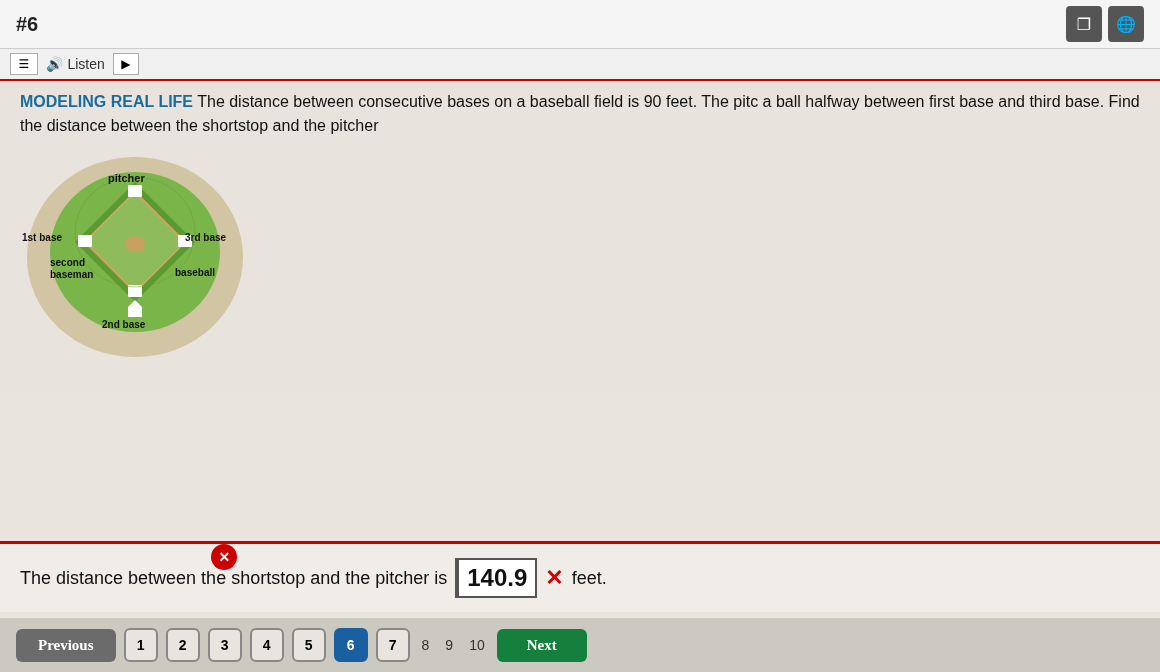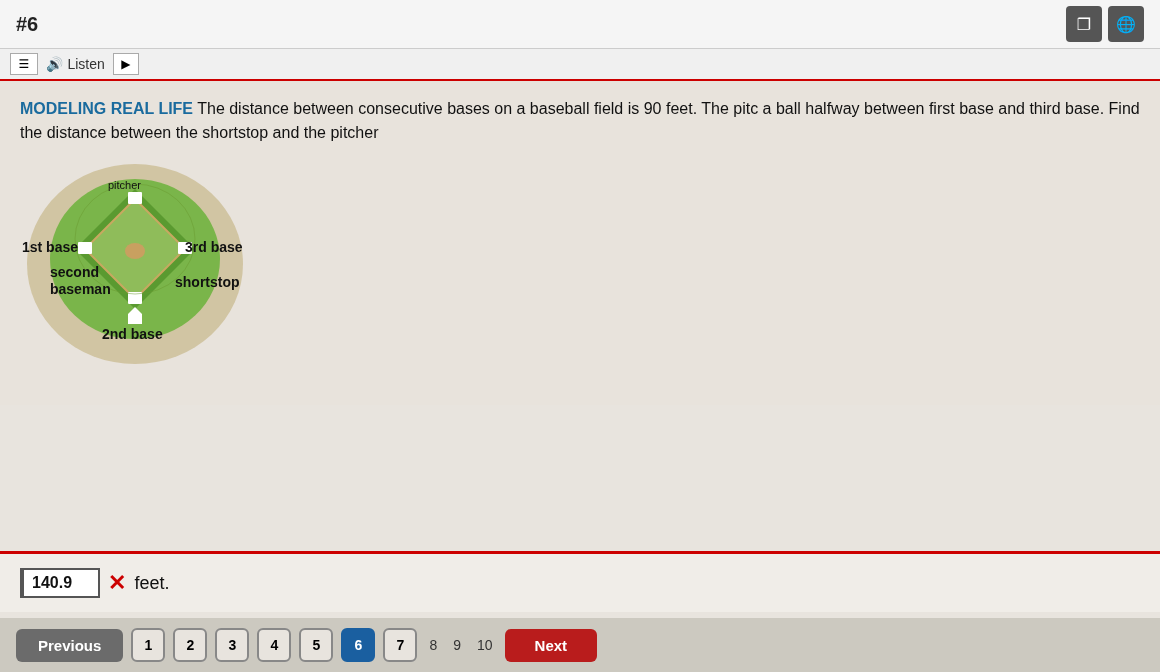--- a/index.html
+++ b/index.html
@@ -90,21 +90,21 @@
       border: 1px solid #aaa;
       display: flex;
       align-items: center;
       justify-content: center;
       cursor: pointer;
       font-size: 12px;
     }
 
     
     .content-area {
-      padding: 16px 20px;
+      padding: 9px 20px;
       background: #e8e3dc;
     }
 
     .problem-text {
       font-size: 16px;
       line-height: 1.5;
       color: #111;
       margin-bottom: 14px;
     }
 
@@ -123,21 +123,21 @@
     .baseball-field {
       width: 240px;
       height: 220px;
       position: relative;
       flex-shrink: 0;
     }
 
     
     .field-label {
       position: absolute;
-      font-size: 14px;
+      font-size: 10px;
       font-weight: bold;
       color: #111;
       white-space: nowrap;
     }
 
     
     .answer-section {
       background: #f0ede8;
       border-top: 3px solid #c00;
       padding: 14px 20px;
@@ -152,21 +152,21 @@
       align-items: center;
       font-size: 18px;
       color: #111;
       gap: 8px;
     }
 
     .answer-input-box {
       border: 2px solid #555;
       border-left: 4px solid #555;
       padding: 4px 8px;
-      font-size: 16px;
+      font-size: 24px;
       font-weight: bold;
       min-width: 80px;
       background: #fff;
       display: inline-flex;
       align-items: center;
     }
 
     .incorrect-badge {
       position: absolute;
       top: -14px;
@@ -202,29 +202,30 @@
       gap: 8px;
     }
 
     .nav-btn {
       padding: 8px 22px;
       border: none;
       border-radius: 6px;
       cursor: pointer;
       font-size: 15px;
       font-weight: bold;
+      font-family: Liberation Serif, serif;
     }
 
     .prev-btn {
       background: #6b6b6b;
       color: white;
     }
 
     .next-btn {
-      background: #b91c1c;
+      background: #15803d;
       color: white;
       padding: 8px 30px;
     }
 
     .page-num-btn {
       width: 34px;
       height: 34px;
       border: 2px solid #888;
       background: #e8e4de;
       border-radius: 6px;
@@ -304,32 +305,33 @@
           <rect x="158" y="83" width="14" height="12" fill="white" rx="1"></rect>
           <rect x="108" y="133" width="14" height="12" fill="white" rx="1"></rect>
           <rect x="58" y="83" width="14" height="12" fill="white" rx="1"></rect>
 
           <polygon points="115,148 122,155 122,165 108,165 108,155" fill="white"></polygon>
 
           <ellipse cx="115" cy="80" rx="60" ry="55" fill="none" stroke="#6a9a30" stroke-width="1" opacity="0.5"></ellipse>
         </svg>
 
         
-        <div class="field-label" style="top:20px; left:88px; font-size:11px; font-weight:normal;text-align:right;">pitcher</div>
+        <div class="field-label" style="top:20px; left:88px; font-size:11px; font-weight:bold;text-align:right;">pitcher</div>
         <div class="field-label" style="top:80px; left:2px;">1st base</div>
         <div class="field-label" style="top:80px; left:165px;">3rd base</div>
         <div class="field-label" style="top:105px; left:30px; line-height:1.2;">second<br>baseman</div>
-        <div class="field-label" style="top:115px; left:155px;">shortstop</div>
+        <div class="field-label" style="top:115px; left:155px;">baseball</div>
         <div class="field-label" style="top:167px; left:82px;">2nd base</div>
       </div>
     </div>
   </div>
 
   <div class="answer-section">
     <div class="answer-row">
+      <span>The distance between the shortstop and the pitcher is</span>
       <div class="answer-wrapper">
         <div class="incorrect-badge">
           <span>✕</span>
         </div>
         <div class="answer-input-box">
           <span>140.9</span>
         </div>
       </div>
       <span class="x-mark">✕</span>
       <span>feet.</span>

